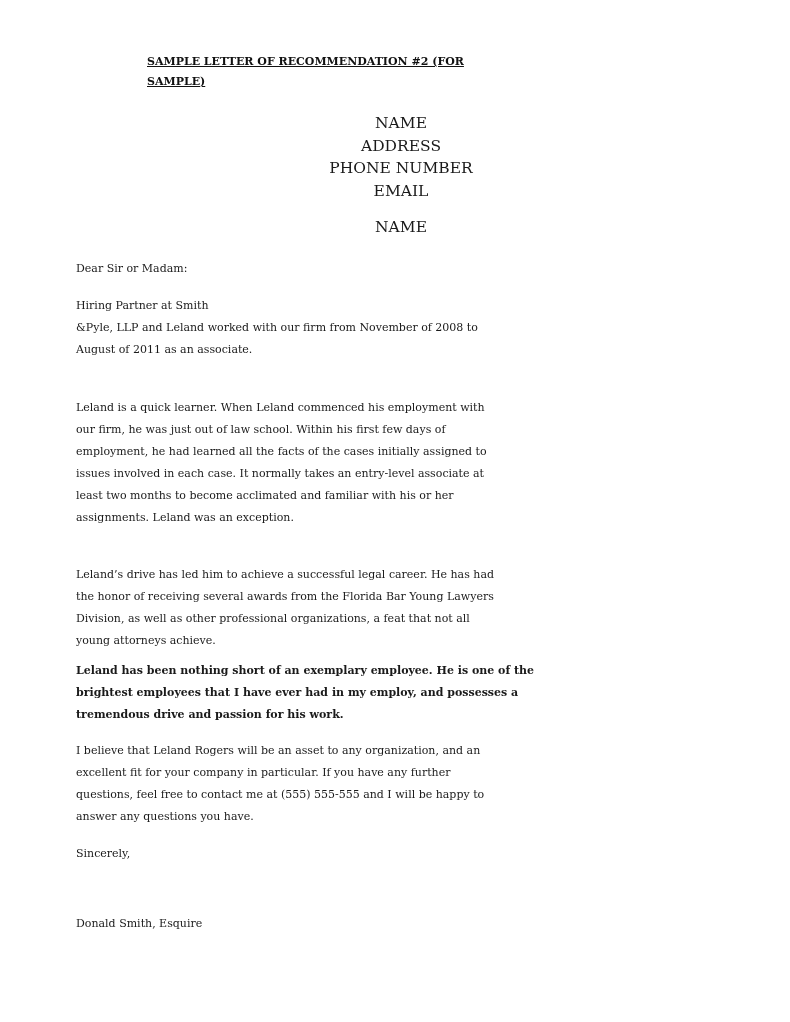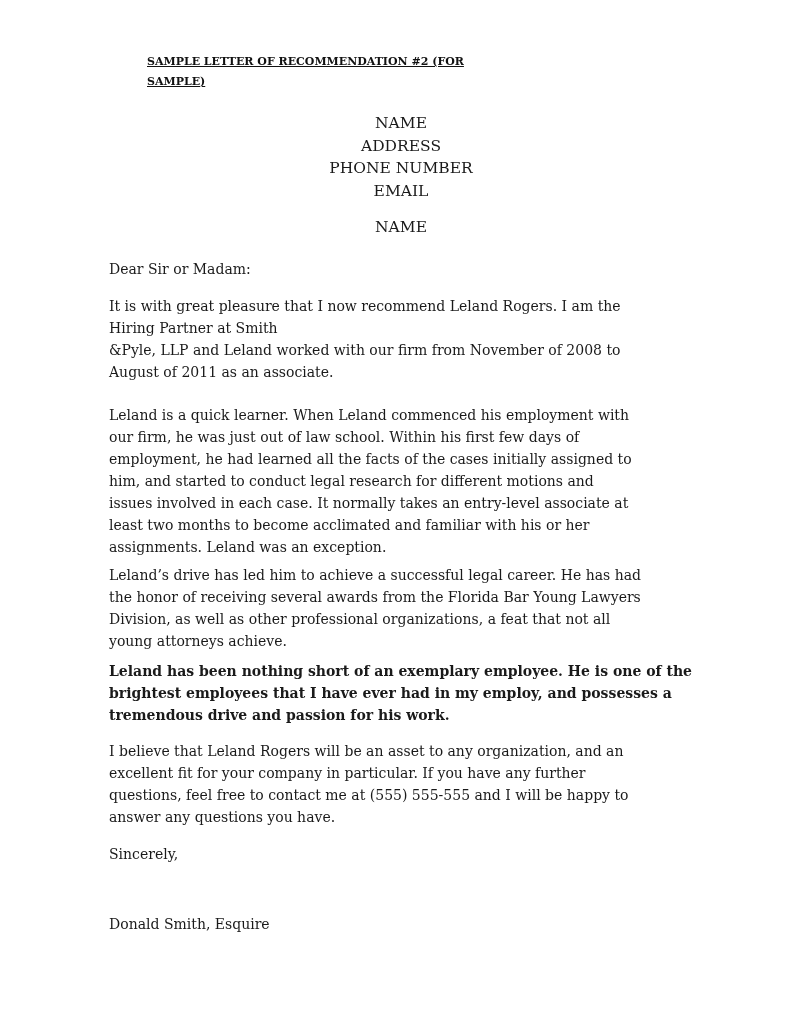--- a/index.html
+++ b/index.html
@@ -15,22 +15,22 @@
     color: #111;
   }
   .header-block {
     position: absolute; left: 0; width: 790px; top: 112px;
     text-align: center; font-size: 15.5px; line-height: 22.5px;
   }
   .header-block div { margin-left: 12px; }
   .date { position: absolute; left: 0; width: 790px; top: 216px; text-align: center; font-size: 15.5px; line-height: 22px; }
   .date span { margin-left: 12px; }
   .body-text {
-    position: absolute; left: 109px; width: 610px;
-    font-size: 14px; line-height: 22px;
+    position: absolute; left: 76px; width: 610px;
+    font-size: 11px; line-height: 22px;
   }
   .line { white-space: nowrap; display: block; }
 </style>
 </head>
 <body>
 
 <div class="title">
   <span class="line">SAMPLE LETTER OF RECOMMENDATION #2 (FOR</span>
   <span class="line">SAMPLE)</span>
 </div>
@@ -42,31 +42,29 @@
   <div>EMAIL</div>
 </div>
 
 <div class="date">
   <span>NAME</span>
 </div>
 
 <div class="body-text" style="top:258px;">Dear Sir or Madam:</div>
 
 <div class="body-text" style="top:295px;">
-  <span class="line">It is with great pleasure that I now recommend Leland Rogers. I am the</span>
   <span class="line">Hiring Partner at Smith</span>
   <span class="line">&amp;Pyle, LLP and Leland worked with our firm from November of 2008 to</span>
   <span class="line">August of 2011 as an associate.</span>
 </div>
 
-<div class="body-text" style="top:397px;margin-top:7px;">
+<div class="body-text" style="top:397px;">
   <span class="line">Leland is a quick learner. When Leland commenced his employment with</span>
   <span class="line">our firm, he was just out of law school. Within his first few days of</span>
   <span class="line">employment, he had learned all the facts of the cases initially assigned to</span>
-  <span class="line">him, and started to conduct legal research for different motions and</span>
   <span class="line">issues involved in each case. It normally takes an entry-level associate at</span>
   <span class="line">least two months to become acclimated and familiar with his or her</span>
   <span class="line">assignments. Leland was an exception.</span>
 </div>
 
 <div class="body-text" style="top:564px;">
   <span class="line">Leland’s drive has led him to achieve a successful legal career. He has had</span>
   <span class="line">the honor of receiving several awards from the Florida Bar Young Lawyers</span>
   <span class="line">Division, as well as other professional organizations, a feat that not all</span>
   <span class="line">young attorneys achieve.</span>

